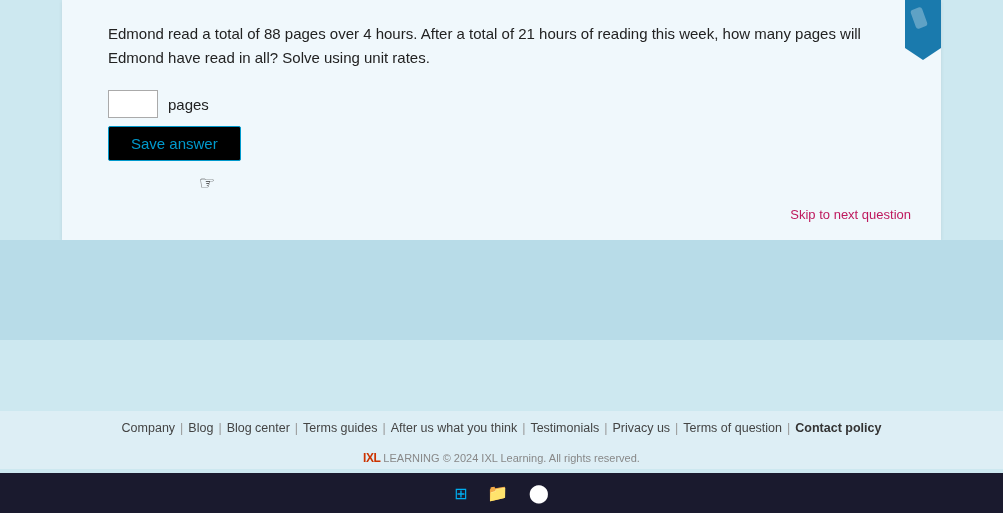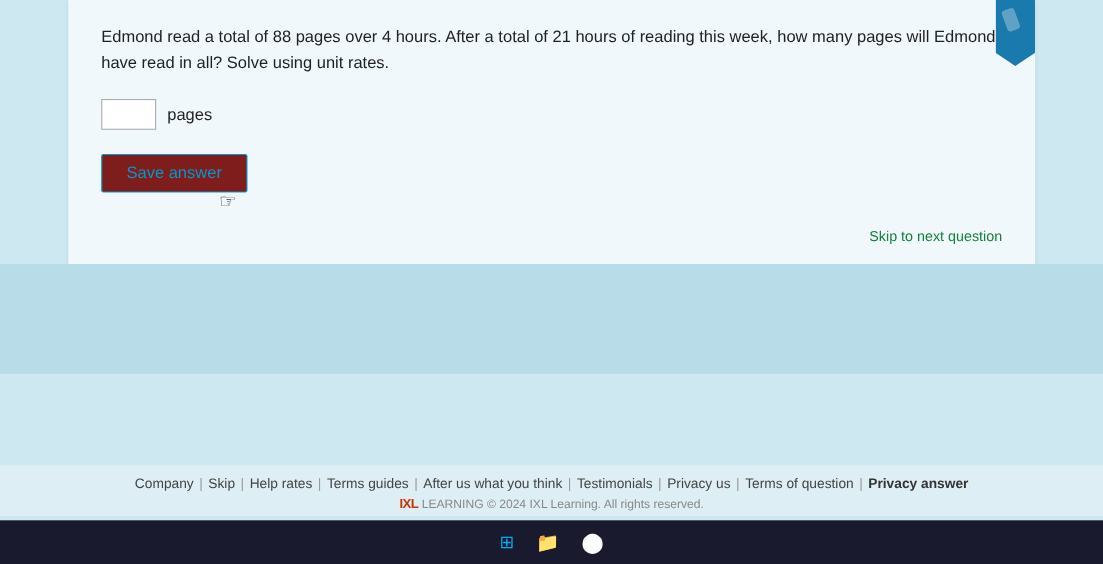--- a/index.html
+++ b/index.html
@@ -17,55 +17,55 @@
       color: #222;
       line-height: 1.6;
       margin-bottom: 20px;
       max-width: 820px;
     }
 
     .answer-row {
       display: flex;
       align-items: center;
       gap: 10px;
-      margin-bottom: 22px;
+      margin-bottom: 8px;
     }
 
     .answer-input {
       width: 50px;
       height: 28px;
       border: 1.5px solid #aaa;
       background: #fff;
       font-size: 14px;
       padding: 2px 4px;
       outline: none;
     }
 
     .pages-label {
       font-size: 15px;
       color: #222;
     }
 
     .save-button {
       border: 1.5px solid #0099cc;
-      background: #7f1d1d;
+      background: #000000;
       color: #0099cc;
       font-size: 15px;
       padding: 8px 22px;
       cursor: pointer;
       border-radius: 2px;
       font-family: Arial, sans-serif;
     }
 
     .skip-link {
       position: absolute;
       right: 30px;
       bottom: 18px;
       font-size: 13px;
-      color: #15803d;
+      color: #be185d;
       text-decoration: none;
       cursor: pointer;
     }
 
     
     .blue-section {
       background: #b8dce8;
       height: 100px;
       position: relative;
       display: flex;
@@ -106,21 +106,21 @@
 
     .footer-sep {
       color: #999;
       margin: 0 5px;
     }
 
     .footer-copy {
       text-align: center;
       font-size: 11px;
       color: #888;
-      margin-top: 4px;
+      margin-top: 16px;
     }
 
     
     .taskbar {
       position: absolute;
       bottom: 0;
       left: 0;
       right: 0;
       height: 40px;
       background: #1a1a2e;
@@ -177,21 +177,21 @@
       width: 12px;
       height: 20px;
       background: rgba(255,255,255,0.3);
       border-radius: 3px;
       transform: rotate(-20deg);
     }
   </style>
 </head>
 <body>
 
-<div style="background:#f0f8fc; margin:0 62px; padding:22px 30px 30px 30px; min-height:240px; position:relative; box-shadow: 0 1px 4px rgba(0,0,0,0.08);">
+<div style="background:#f0f8fc; margin:0 62px; padding:22px 30px 30px 46px; min-height:240px; position:relative; box-shadow: 0 1px 4px rgba(0,0,0,0.08);">
 
   
   <div class="ribbon-icon">
     <div class="ribbon-shape">
       <div class="ribbon-shine"></div>
     </div>
   </div>
 
   
   <p class="question-text">Edmond read a total of 88 pages over 4 hours. After a total of 21 hours of reading this week, how many pages will Edmond have read in all? Solve using unit rates.</p>
@@ -211,35 +211,35 @@
   
   <span class="skip-link">Skip to next question</span>
 </div>
 
 <div class="blue-section"></div>
 
 <div class="footer-area">
   <div class="footer-links">
     <a class="footer-link">Company</a>
     <span class="footer-sep">|</span>
-    <a class="footer-link">Skip</a>
-    <span class="footer-sep">|</span>
-    <a class="footer-link">Help rates</a>
+    <a class="footer-link">Blog</a>
+    <span class="footer-sep">|</span>
+    <a class="footer-link">Blog center</a>
     <span class="footer-sep">|</span>
     <a class="footer-link">Terms guides</a>
     <span class="footer-sep">|</span>
     <a class="footer-link">After us what you think</a>
     <span class="footer-sep">|</span>
     <a class="footer-link">Testimonials</a>
     <span class="footer-sep">|</span>
     <a class="footer-link">Privacy us</a>
     <span class="footer-sep">|</span>
     <a class="footer-link">Terms of question</a>
     <span class="footer-sep">|</span>
-    <a class="footer-link bold">Privacy answer</a>
+    <a class="footer-link bold">Contact policy</a>
   </div>
   <div class="footer-copy">
     <span style="font-weight:bold;color:#cc3300;font-size:12px;letter-spacing:-0.5px;">IXL</span>
     <span> LEARNING © 2024 IXL Learning. All rights reserved.</span>
   </div>
 </div>
 
 <div class="taskbar">
   <span class="taskbar-icon windows">⊞</span>
   <span class="taskbar-icon" style="color:#f9c846; font-size:17px;">📁</span>

